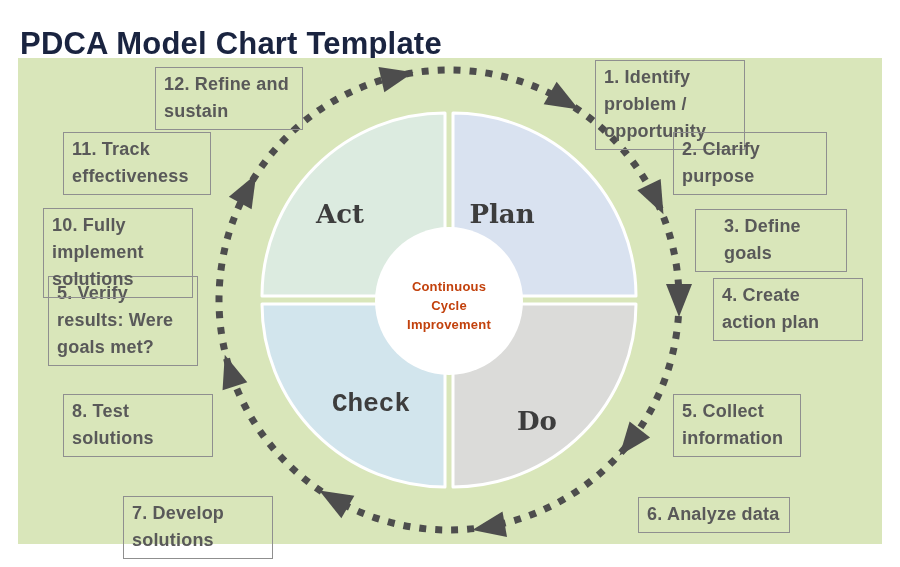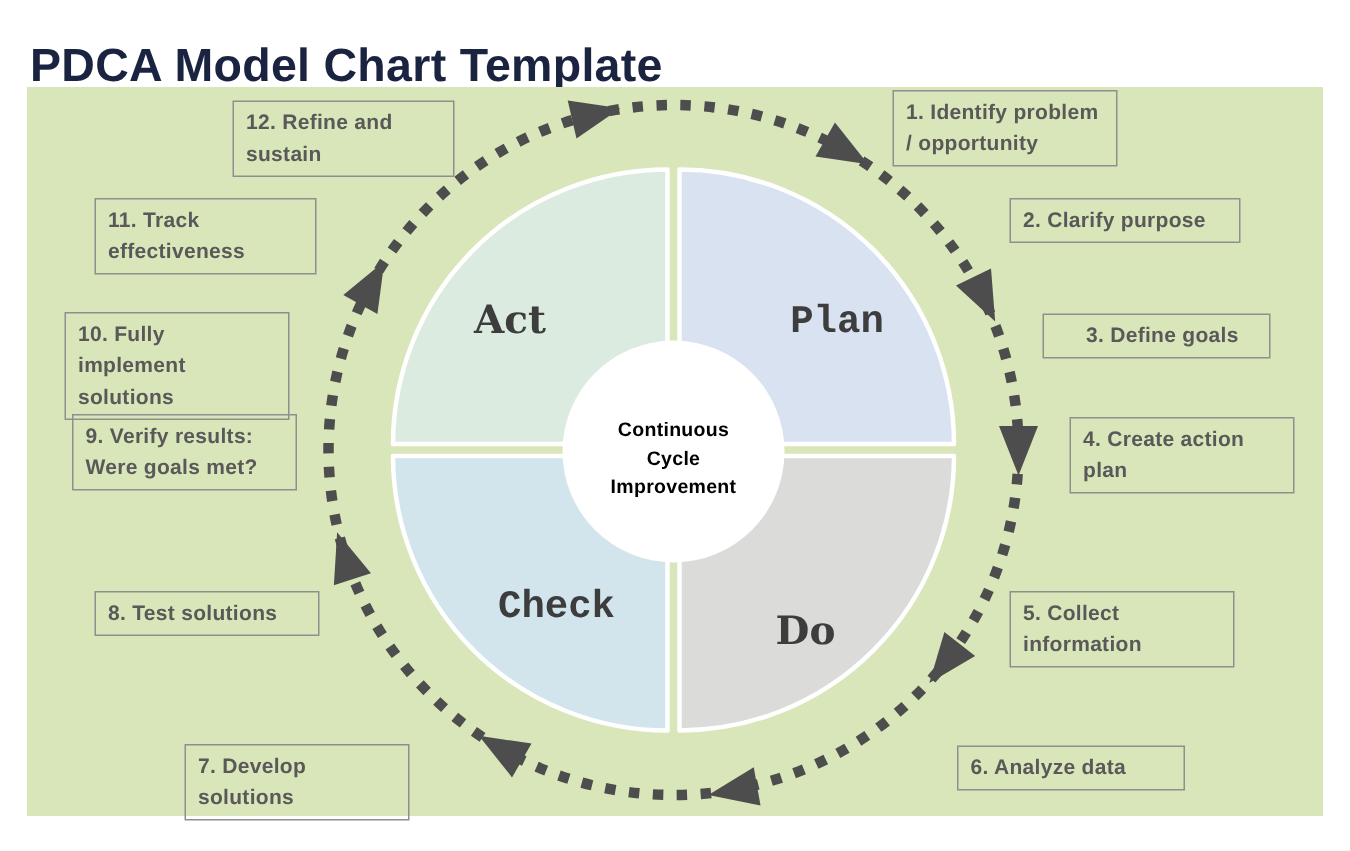--- a/index.html
+++ b/index.html
@@ -19,37 +19,37 @@
   svg.diagram{position:absolute;left:0;top:0;width:900px;height:567px;}
 
   .quad-label{
     position:absolute;transform:translate(-50%,-50%);
     font-family:"DejaVu Serif","Liberation Serif",serif;
     font-weight:700;font-size:26px;color:#3d3d3d;white-space:nowrap;
   }
   .center-label{
     position:absolute;left:449px;top:306px;transform:translate(-50%,-50%);
     width:150px;text-align:center;
-    font-size:13px;font-weight:700;color:#000000;line-height:1.45;letter-spacing:.2px;
+    font-size:13px;font-weight:700;color:#c2410c;line-height:1.45;letter-spacing:.2px;
   }
 
   .step-box{
     position:absolute;
     border:1px solid #8f8f8f;
     padding:3px 8px 4px 8px;
-    font-size:14px;font-weight:700;color:#595959;line-height:1.5;letter-spacing:.2px;
+    font-size:18px;font-weight:700;color:#595959;line-height:1.5;letter-spacing:.2px;
     box-sizing:border-box;
   }
   
   .s12{left:155px;top:67px;width:148px;}
   .s1 {left:595px;top:60px;width:150px;}
   .s2 {left:673px;top:132px;width:154px;}
   .s3 {left:695px;top:209px;width:152px;padding-left:28px;}
   .s4 {left:713px;top:278px;width:150px;}
-  .s5 {left:673px;top:394px;width:150px;}
+  .s5 {left:673px;top:394px;width:128px;}
   .s6 {left:638px;top:497px;width:152px;}
   .s7 {left:123px;top:496px;width:150px;}
   .s8 {left:63px;top:394px;width:150px;}
   .s9 {left:48px;top:276px;width:150px;}
   .s10{left:43px;top:208px;width:150px;}
   .s11{left:63px;top:132px;width:148px;}
 </style>
 </head>
 <body>
 
@@ -77,34 +77,34 @@
     <path d="M445,296 L445,113 A183,183 0 0 0 262,296 Z" fill="#dcebe0"></path>
     <path d="M453,296 L453,113 A183,183 0 0 1 636,296 Z" fill="#d9e2f0"></path>
     <path d="M445,304 L445,487 A183,183 0 0 1 262,304 Z" fill="#d2e5ed"></path>
     <path d="M453,304 L636,304 A183,183 0 0 1 453,487 Z" fill="#dbdbd9"></path>
   </g>
 
   <circle cx="449" cy="301" r="74" fill="#ffffff"></circle>
 </svg>
 
 <div class="quad-label" style="left:340px;top:214px;">Act</div>
-<div class="quad-label" style="left:558px;top:214px;font-family:Liberation Mono, monospace;">Plan</div>
+<div class="quad-label" style="left:502px;top:214px;">Plan</div>
 <div class="quad-label" style="left:371px;top:404px;font-family:Liberation Mono, monospace;">Check</div>
 <div class="quad-label" style="left:537px;top:397px;margin-top:24px;">Do</div>
 
 <div class="center-label">
   <div>Continuous</div>
   <div>Cycle</div>
   <div>Improvement</div>
 </div>
 
 <div class="step-box s1">1. Identify problem / opportunity</div>
 <div class="step-box s2">2. Clarify purpose</div>
 <div class="step-box s3">3. Define goals</div>
 <div class="step-box s4">4. Create action plan</div>
 <div class="step-box s5">5. Collect information</div>
 <div class="step-box s6">6. Analyze data</div>
 <div class="step-box s7">7. Develop solutions</div>
 <div class="step-box s8">8. Test solutions</div>
-<div class="step-box s9">9. Verify results: Were goals met?</div>
+<div class="step-box s9">5. Verify results: Were goals met?</div>
 <div class="step-box s10">10. Fully implement solutions</div>
 <div class="step-box s11">11. Track effectiveness</div>
 <div class="step-box s12">12. Refine and sustain</div>
 
 </body></html>

